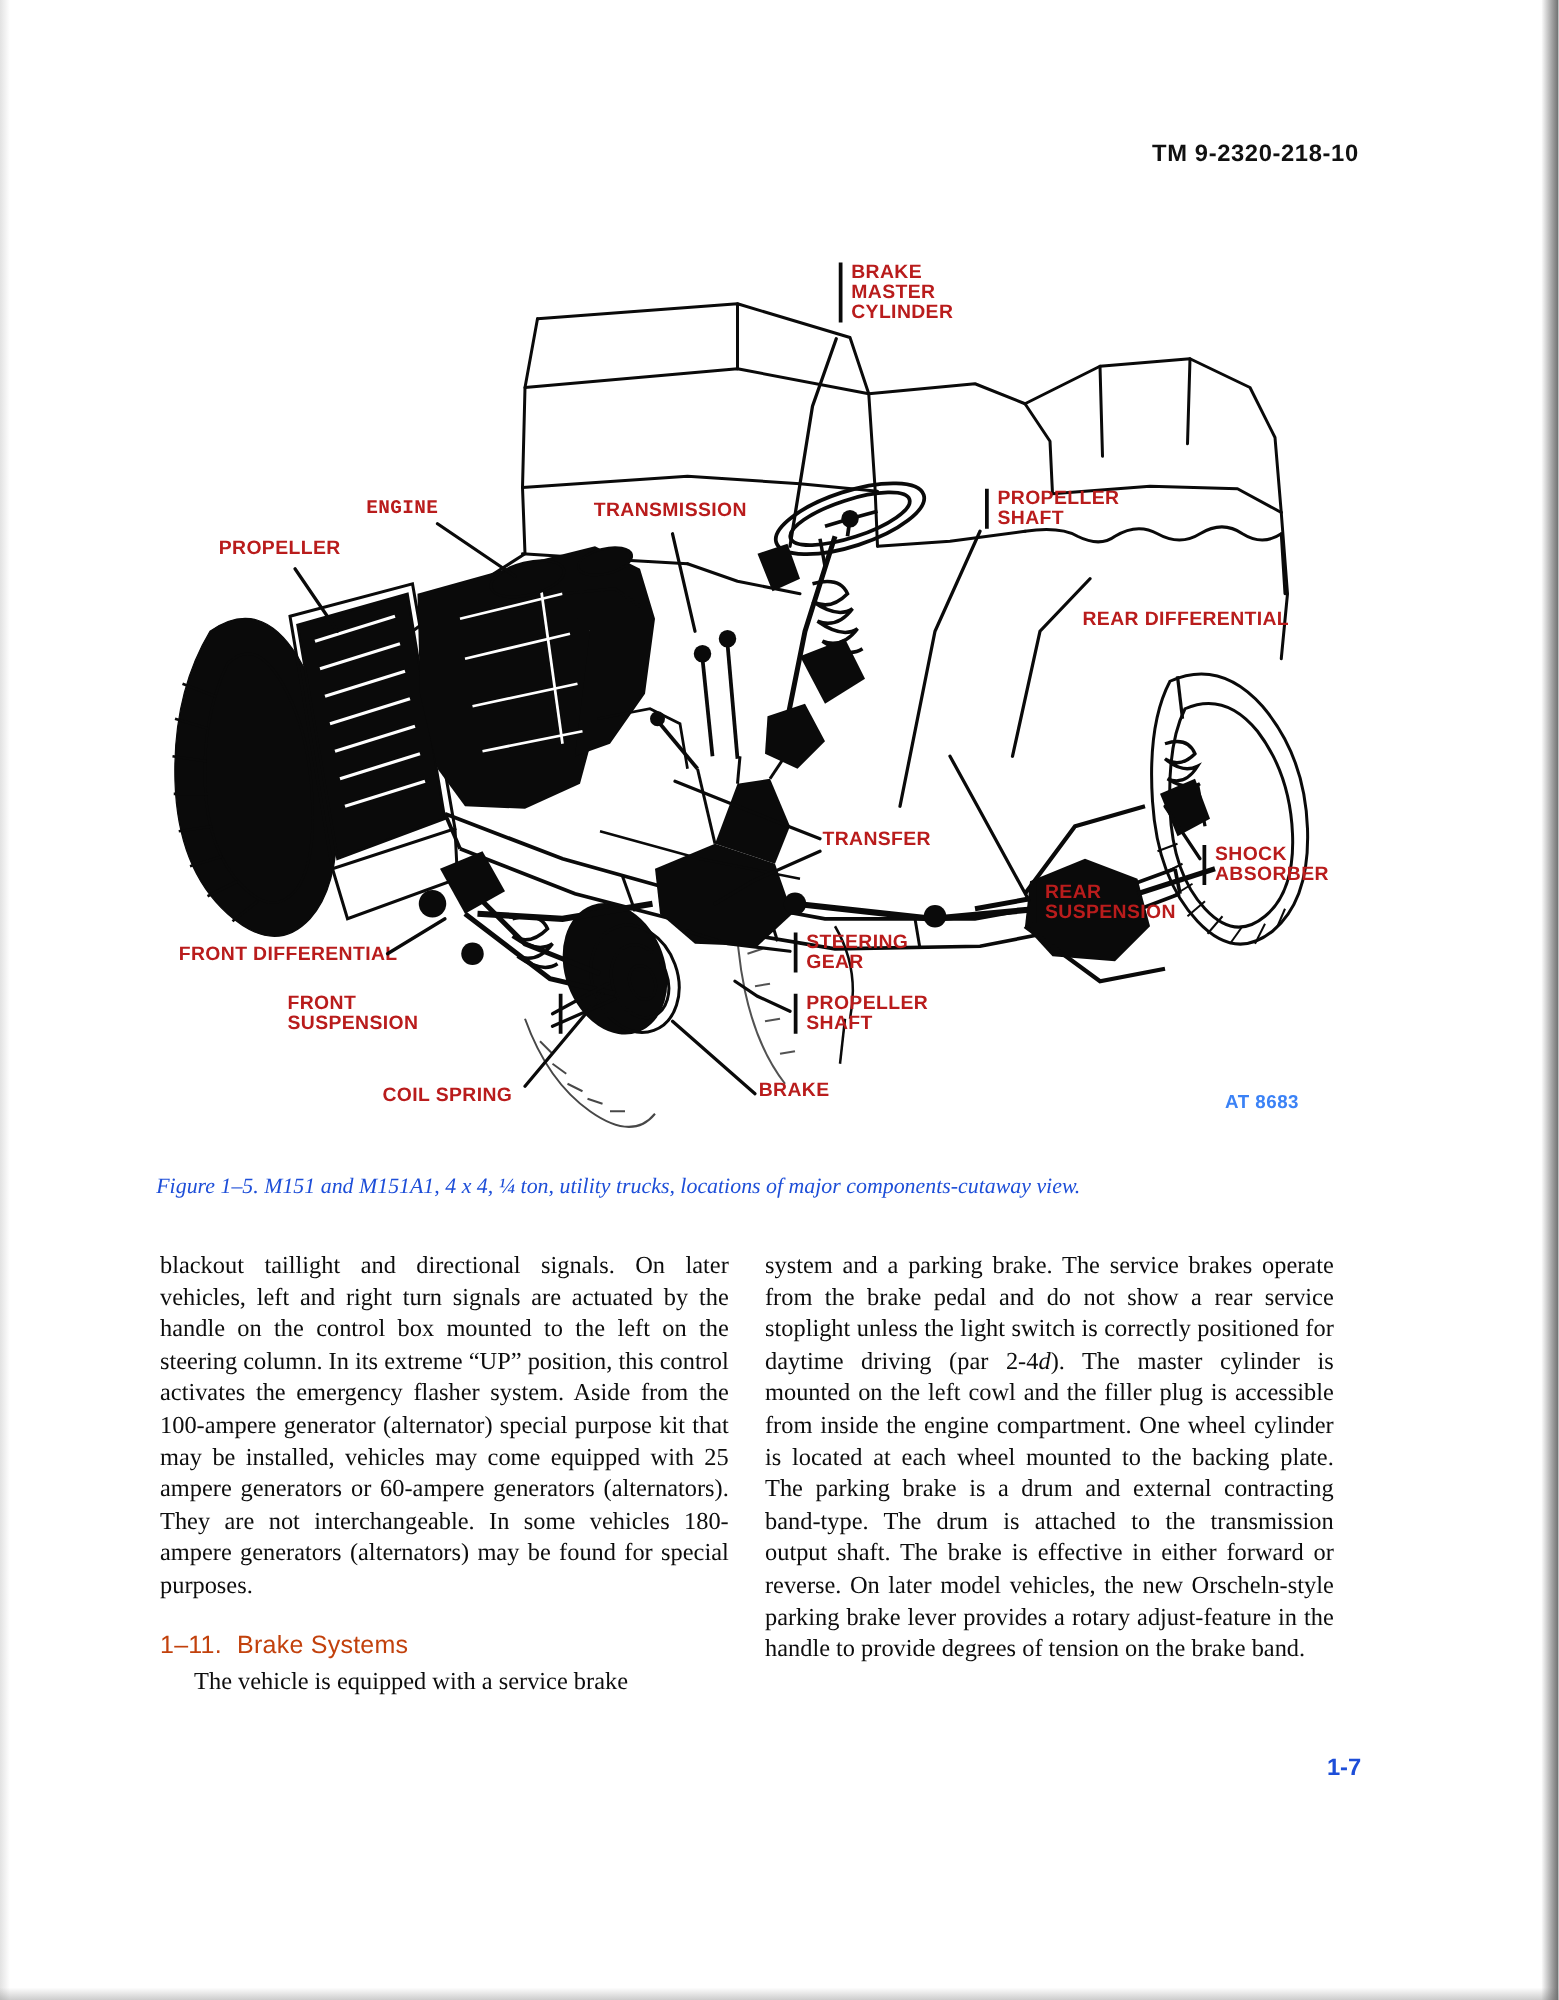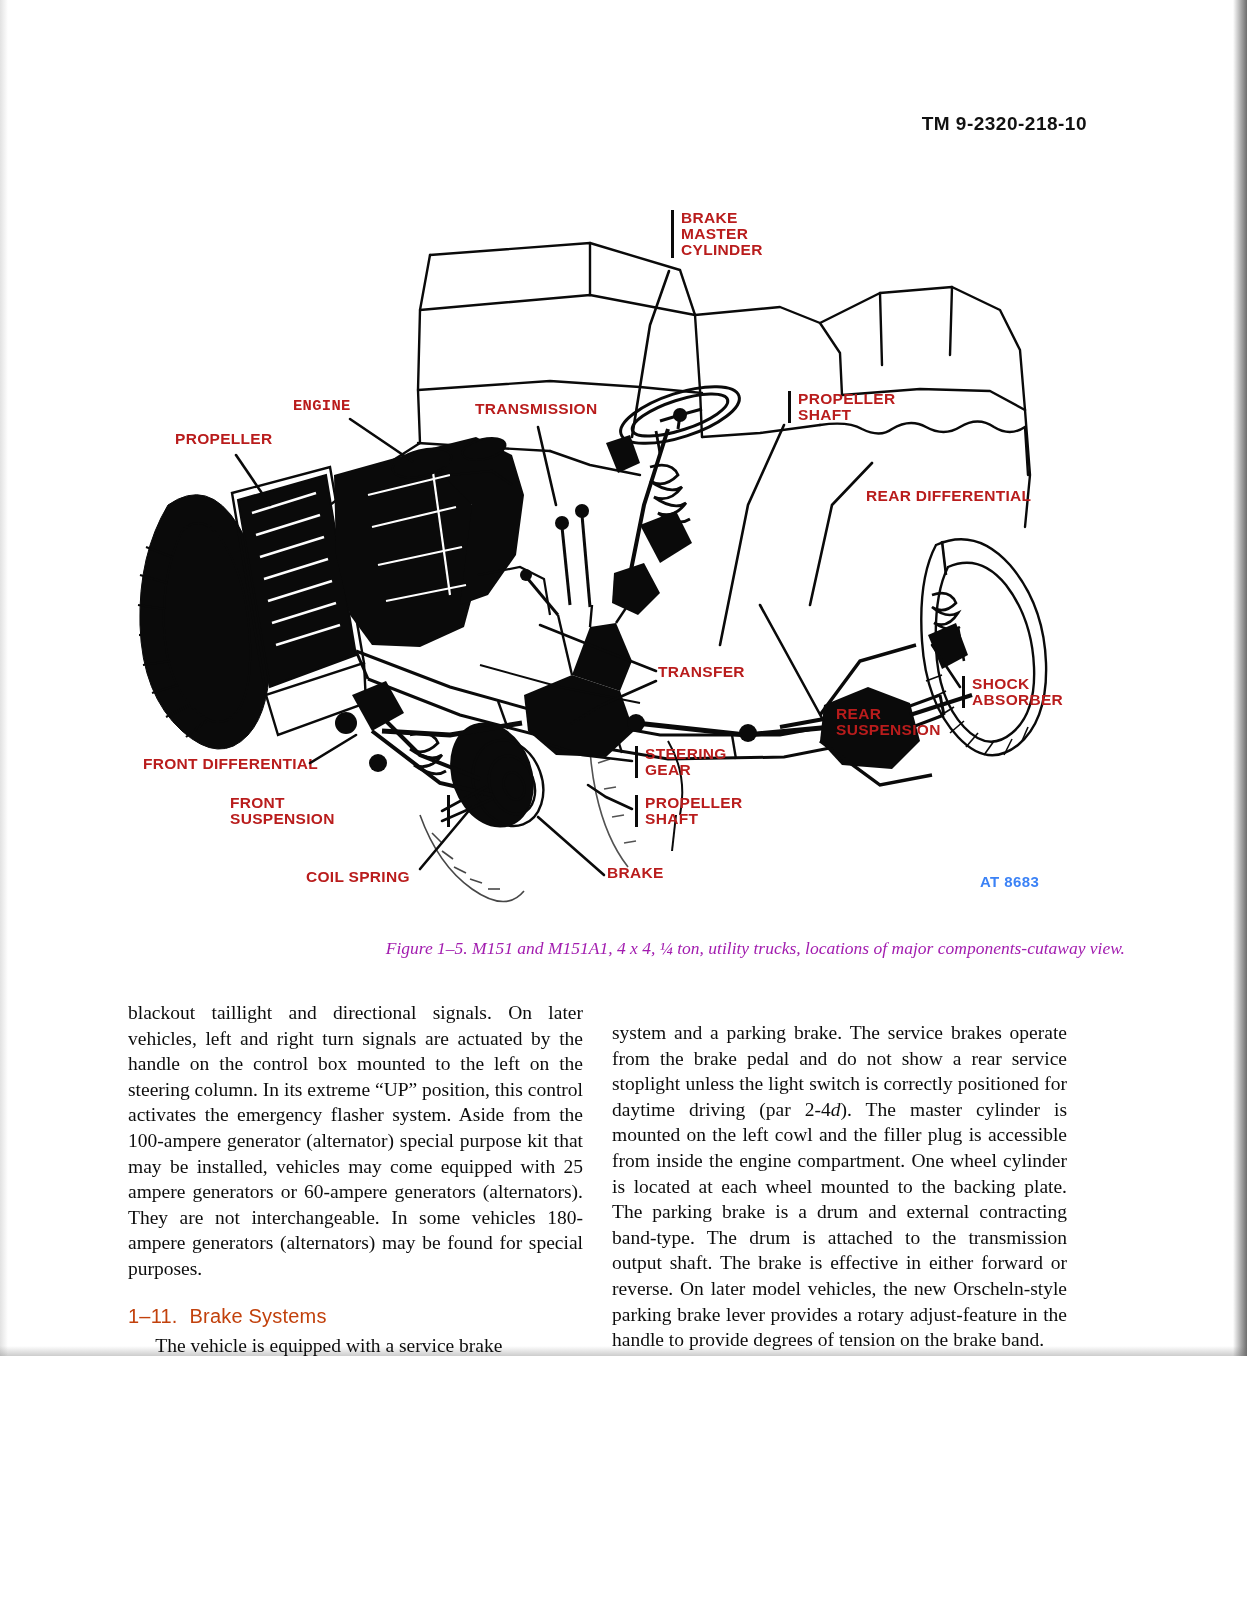--- a/index.html
+++ b/index.html
@@ -3,21 +3,21 @@
 <meta charset="utf-8">
 <style>
   html, body {
     margin: 0;
     padding: 0;
     background: #ffffff;
   }
   .page {
     position: relative;
     width: 1247px;
-    height: 1356px;
+    height: 1600px;
     background: #ffffff;
     overflow: hidden;
     font-family: "Liberation Serif", "DejaVu Serif", serif;
   }
   
   .edge-right {
     position: absolute;
     top: 0; right: 0;
     width: 14px; height: 1600px;
     background: linear-gradient(to right, rgba(120,120,120,0) 0%, rgba(90,90,90,0.55) 60%, rgba(60,60,60,0.75) 100%);
@@ -83,43 +83,43 @@
     letter-spacing: 0.4px;
     color: #3b82f6;
   }
 
   
   .caption {
     position: absolute;
     left: 125px;
     top: 938px;
     width: 1000px;
-    text-align: right;
+    text-align: left;
     font-family: "Liberation Serif", "DejaVu Serif", serif;
     font-style: italic;
     font-size: 17.5px;
-    color: #a21caf;
+    color: #1d4ed8;
   }
 
   
   .col {
     position: absolute;
     top: 1000px;
     width: 455px;
     font-family: "Liberation Serif", "DejaVu Serif", serif;
     font-size: 19.5px;
     line-height: 25.6px;
     color: #0d0d0d;
     text-align: justify;
     text-align-last: left;
     -webkit-hyphens: none;
     hyphens: none;
   }
   .col.left  { left: 128px; }
-  .col.right { left: 612px; margin-top: 20px; }
+  .col.right { left: 612px; }
   .col p { margin: 0; }
   .col p.indent { text-indent: 1.4em; }
 
   .section-head {
     margin-top: 22px;
     margin-bottom: 4px;
     font-family: "Liberation Sans", "DejaVu Sans", sans-serif;
     font-weight: normal;
     font-size: 20px;
     letter-spacing: 0.2px;

